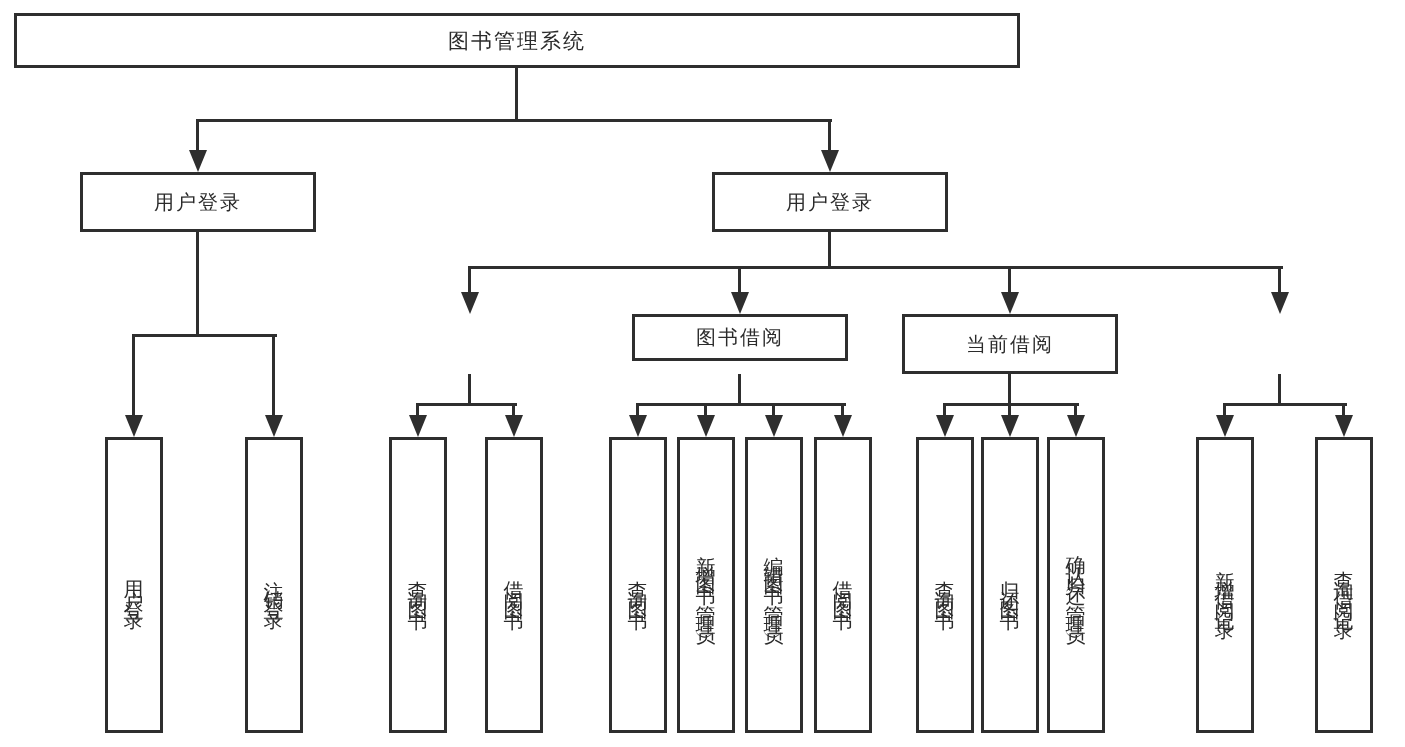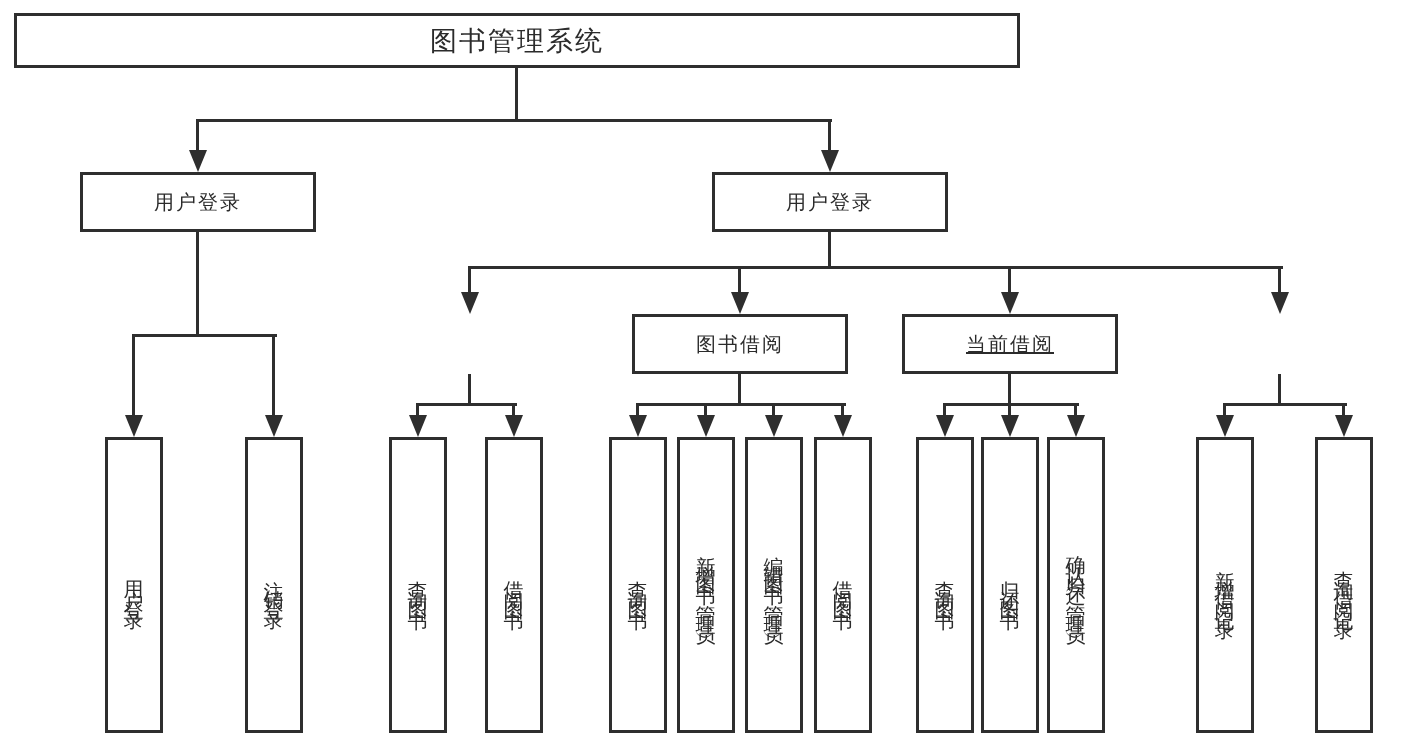--- a/index.html
+++ b/index.html
@@ -24,21 +24,21 @@
     background: var(--background);
     border: 3px solid var(--line);
     display: flex;
     align-items: center;
     justify-content: center;
     font-size: 20px;
     letter-spacing: 2px;
     color: var(--text);
     text-align: center;
   }
-  .root-box { font-size: 27px; }
+  .root-box { font-size: 21px; }
   .vbox {
     writing-mode: vertical-rl;
     text-orientation: mixed;
     letter-spacing: 10px;
     line-height: 1;
     font-size: 20px;
   }
   .vline { position: absolute; width: 3px; background: var(--line); }
   .hline { position: absolute; height: 3px; background: var(--line); }
   .arrow {
@@ -62,22 +62,22 @@
 </head>
 <body>
 
 <div class="canvas">
 
   <div class="box root-box" style="left:14px; top:13px; width:1006px; height:55px;">图书管理系统</div>
 
   <div class="box" style="left:80px; top:172px; width:236px; height:60px;">用户登录</div>
   <div class="box" style="left:712px; top:172px; width:236px; height:60px;">用户登录</div>
 
-  <div class="box" style="left:632px; top:314px; width:216px; height:60px;">图书借阅</div>
-  <div class="box" style="left:902px; top:314px; width:216px; height:60px;text-decoration:underline;">当前借阅</div>
+  <div class="box" style="left:632px; top:314px; width:216px; height:47px;">图书借阅</div>
+  <div class="box" style="left:902px; top:314px; width:216px; height:60px;">当前借阅</div>
 
   <div class="box vbox" style="left:105px; top:437px; width:58px; height:296px;">用户登录</div>
   <div class="box vbox" style="left:245px; top:437px; width:58px; height:296px;">注销登录</div>
 
   <div class="box vbox" style="left:389px; top:437px; width:58px; height:296px;">查询图书</div>
   <div class="box vbox" style="left:485px; top:437px; width:58px; height:296px;">借阅图书</div>
 
   <div class="box vbox" style="left:609px; top:437px; width:58px; height:296px;">查询图书</div>
   <div class="box vbox" style="left:677px; top:437px; width:58px; height:296px;">新增图书（管理员）</div>
   <div class="box vbox" style="left:745px; top:437px; width:58px; height:296px;">编辑图书（管理员）</div>

